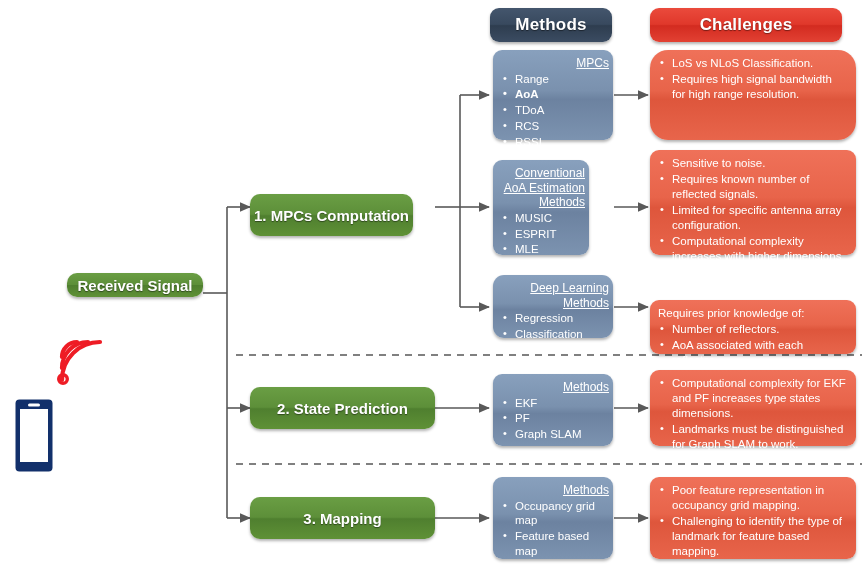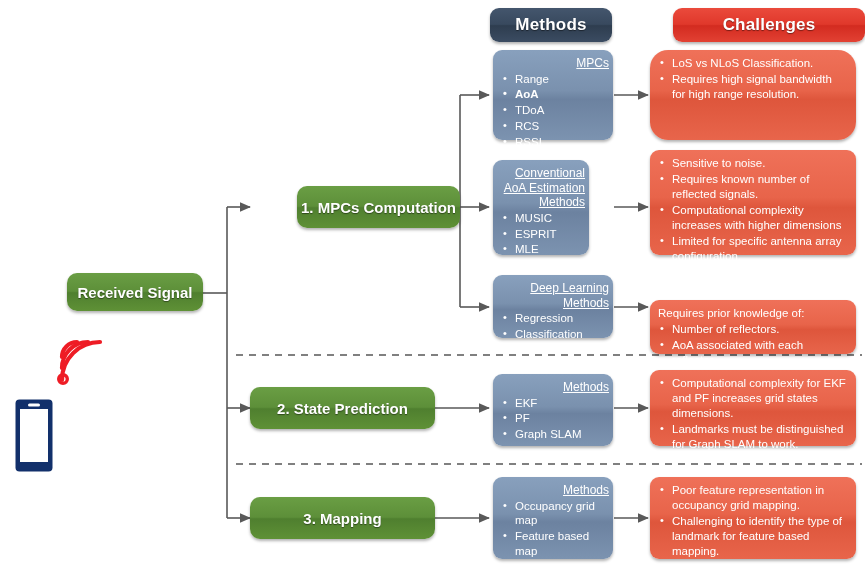--- a/index.html
+++ b/index.html
@@ -146,29 +146,29 @@
       <path d="M12,50 A38,38 0 0 1 50,12"></path>
       <path d="M12,38 A26,26 0 0 1 38,12"></path>
       <path d="M12,27 A15,15 0 0 1 27,12"></path>
     </g>
     <circle cx="13" cy="49" r="4.3" fill="none" stroke="#ee1c25" stroke-width="3.4"></circle>
   </svg>
 
   <div class="box hdr hdr-methods" style="left:490px;top:8px;width:122px;height:34px;">
     <span>Methods</span>
   </div>
-  <div class="box hdr hdr-challenges" style="left:650px;top:8px;width:192px;height:34px;margin-left:23px;">
+  <div class="box hdr hdr-challenges" style="left:650px;top:8px;width:192px;height:34px;">
     <span>Challenges</span>
   </div>
 
-  <div class="box green" style="left:67px;top:273px;width:136px;height:38px;">
+  <div class="box green" style="left:67px;top:273px;width:136px;height:24px;">
     <span>Received Signal</span>
   </div>
 
-  <div class="box green" style="left:250px;top:186px;width:163px;height:42px;margin-left:47px;">
+  <div class="box green" style="left:250px;top:194px;width:163px;height:42px;">
     <span>1. MPCs Computation</span>
   </div>
   <div class="box green" style="left:250px;top:387px;width:185px;height:42px;">
     <span>2. State Prediction</span>
   </div>
   <div class="box green" style="left:250px;top:497px;width:185px;height:42px;">
     <span>3. Mapping</span>
   </div>
 
   <div class="box blue" style="left:493px;top:50px;width:120px;height:90px;">
@@ -185,21 +185,21 @@
   <div class="box blue" style="left:493px;top:160px;width:96px;height:95px;">
     <div class="btitle">Conventional AoA Estimation Methods</div>
     <ul class="bl">
       <li>MUSIC</li>
       <li>ESPRIT</li>
       <li>MLE</li>
       <li>Capon</li>
     </ul>
   </div>
 
-  <div class="box blue" style="left:493px;top:275px;width:120px;height:63px;">
+  <div class="box blue" style="left:493px;top:275px;width:120px;height:63px;border-radius:11px;">
     <div class="btitle">Deep Learning Methods</div>
     <ul class="bl">
       <li>Regression</li>
       <li>Classification</li>
     </ul>
   </div>
 
   <div class="box blue" style="left:493px;top:374px;width:120px;height:72px;">
     <div class="btitle">Methods</div>
     <ul class="bl">
@@ -221,36 +221,36 @@
     <ul class="bl">
       <li>LoS vs NLoS Classification.</li>
       <li>Requires high signal bandwidth for high range resolution.</li>
     </ul>
   </div>
 
   <div class="box red" style="left:650px;top:150px;width:206px;height:105px;">
     <ul class="bl">
       <li>Sensitive to noise.</li>
       <li>Requires known number of reflected signals.</li>
+      <li>Limited for specific antenna array configuration.</li>
       <li>Computational complexity increases with higher dimensions</li>
-      <li>Limited for specific antenna array configuration.</li>
     </ul>
   </div>
 
   <div class="box red" style="left:650px;top:280px;width:206px;height:54px;margin-top:20px;">
     <div class="lead">Requires prior knowledge of:</div>
     <ul class="bl">
       <li>Number of reflectors.</li>
       <li>AoA associated with each reflector.</li>
     </ul>
   </div>
 
   <div class="box red" style="left:650px;top:370px;width:206px;height:76px;">
     <ul class="bl">
-      <li>Computational complexity for EKF and PF increases grid states dimensions.</li>
+      <li>Computational complexity for EKF and PF increases type states dimensions.</li>
       <li>Landmarks must be distinguished for Graph SLAM to work.</li>
     </ul>
   </div>
 
   <div class="box red" style="left:650px;top:477px;width:206px;height:82px;">
     <ul class="bl">
       <li>Poor feature representation in occupancy grid mapping.</li>
       <li>Challenging to identify the type of landmark for feature based mapping.</li>
     </ul>
   </div>

